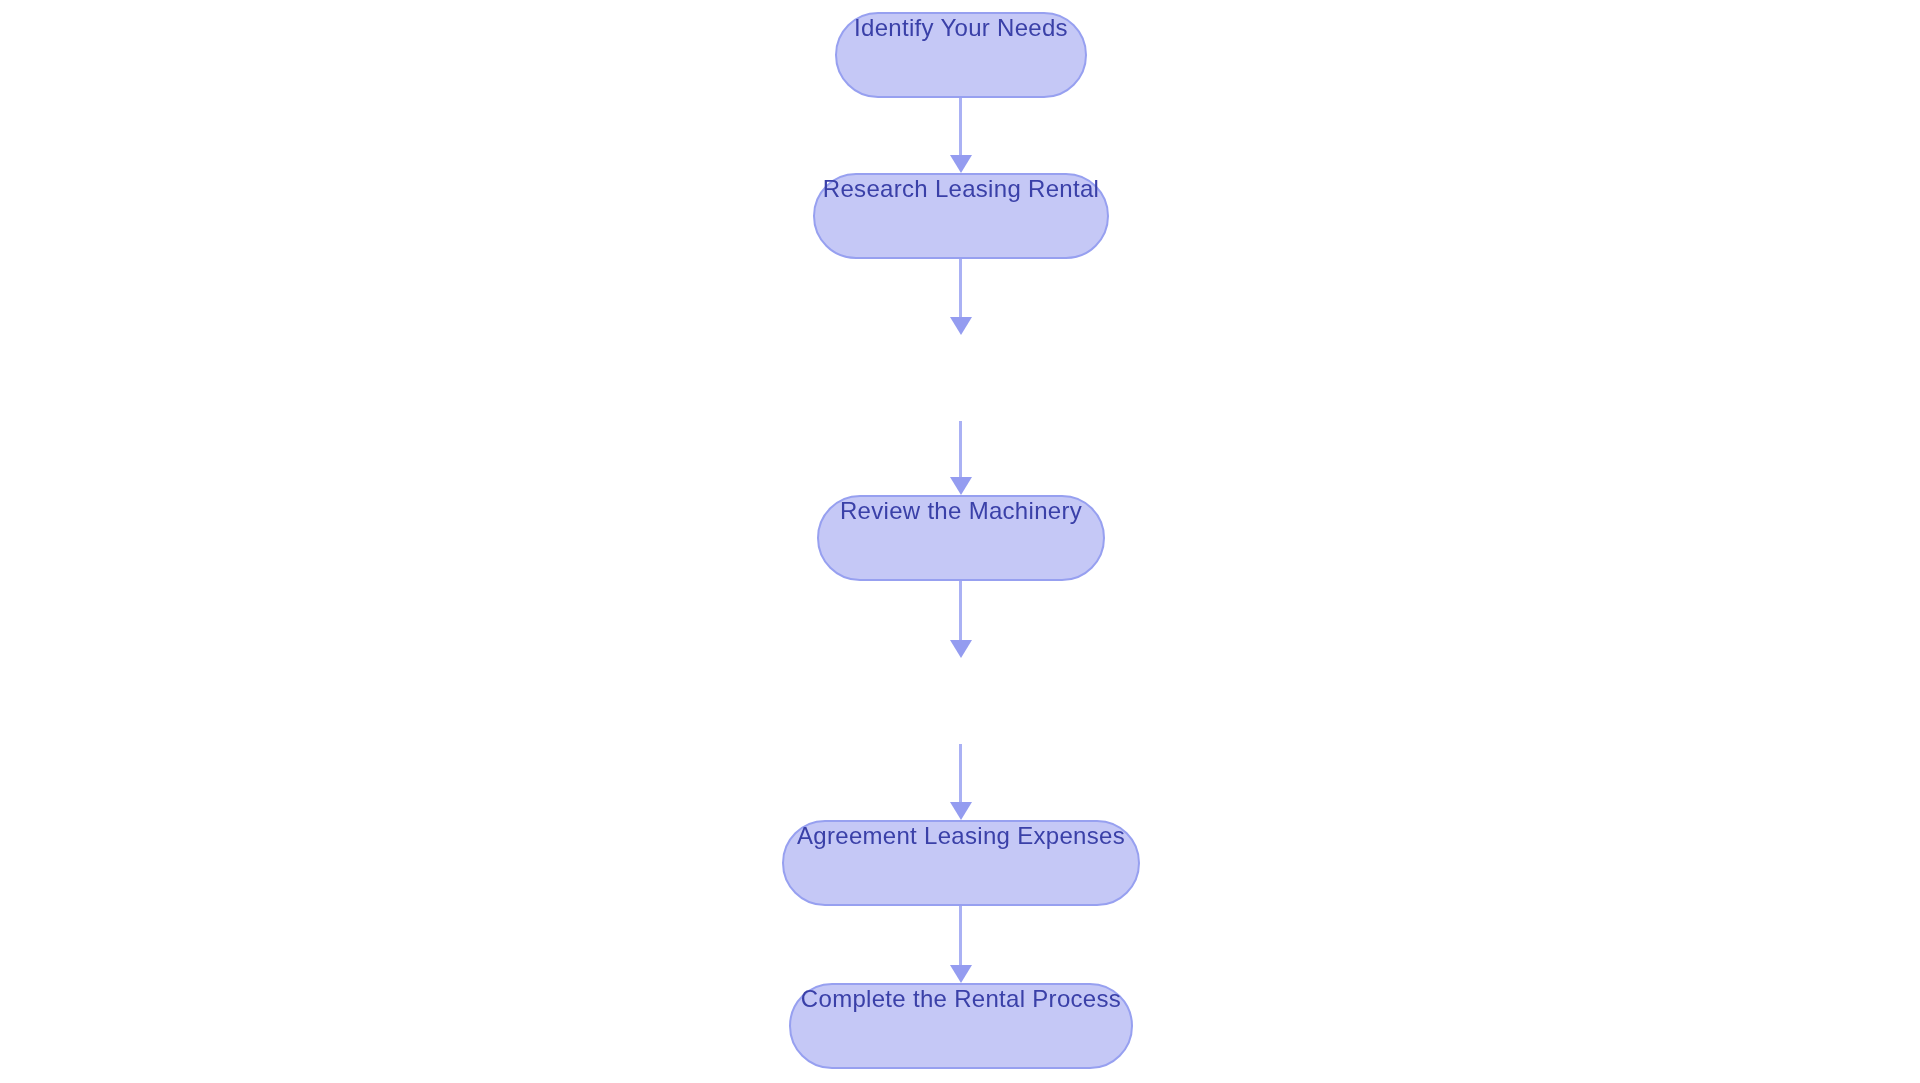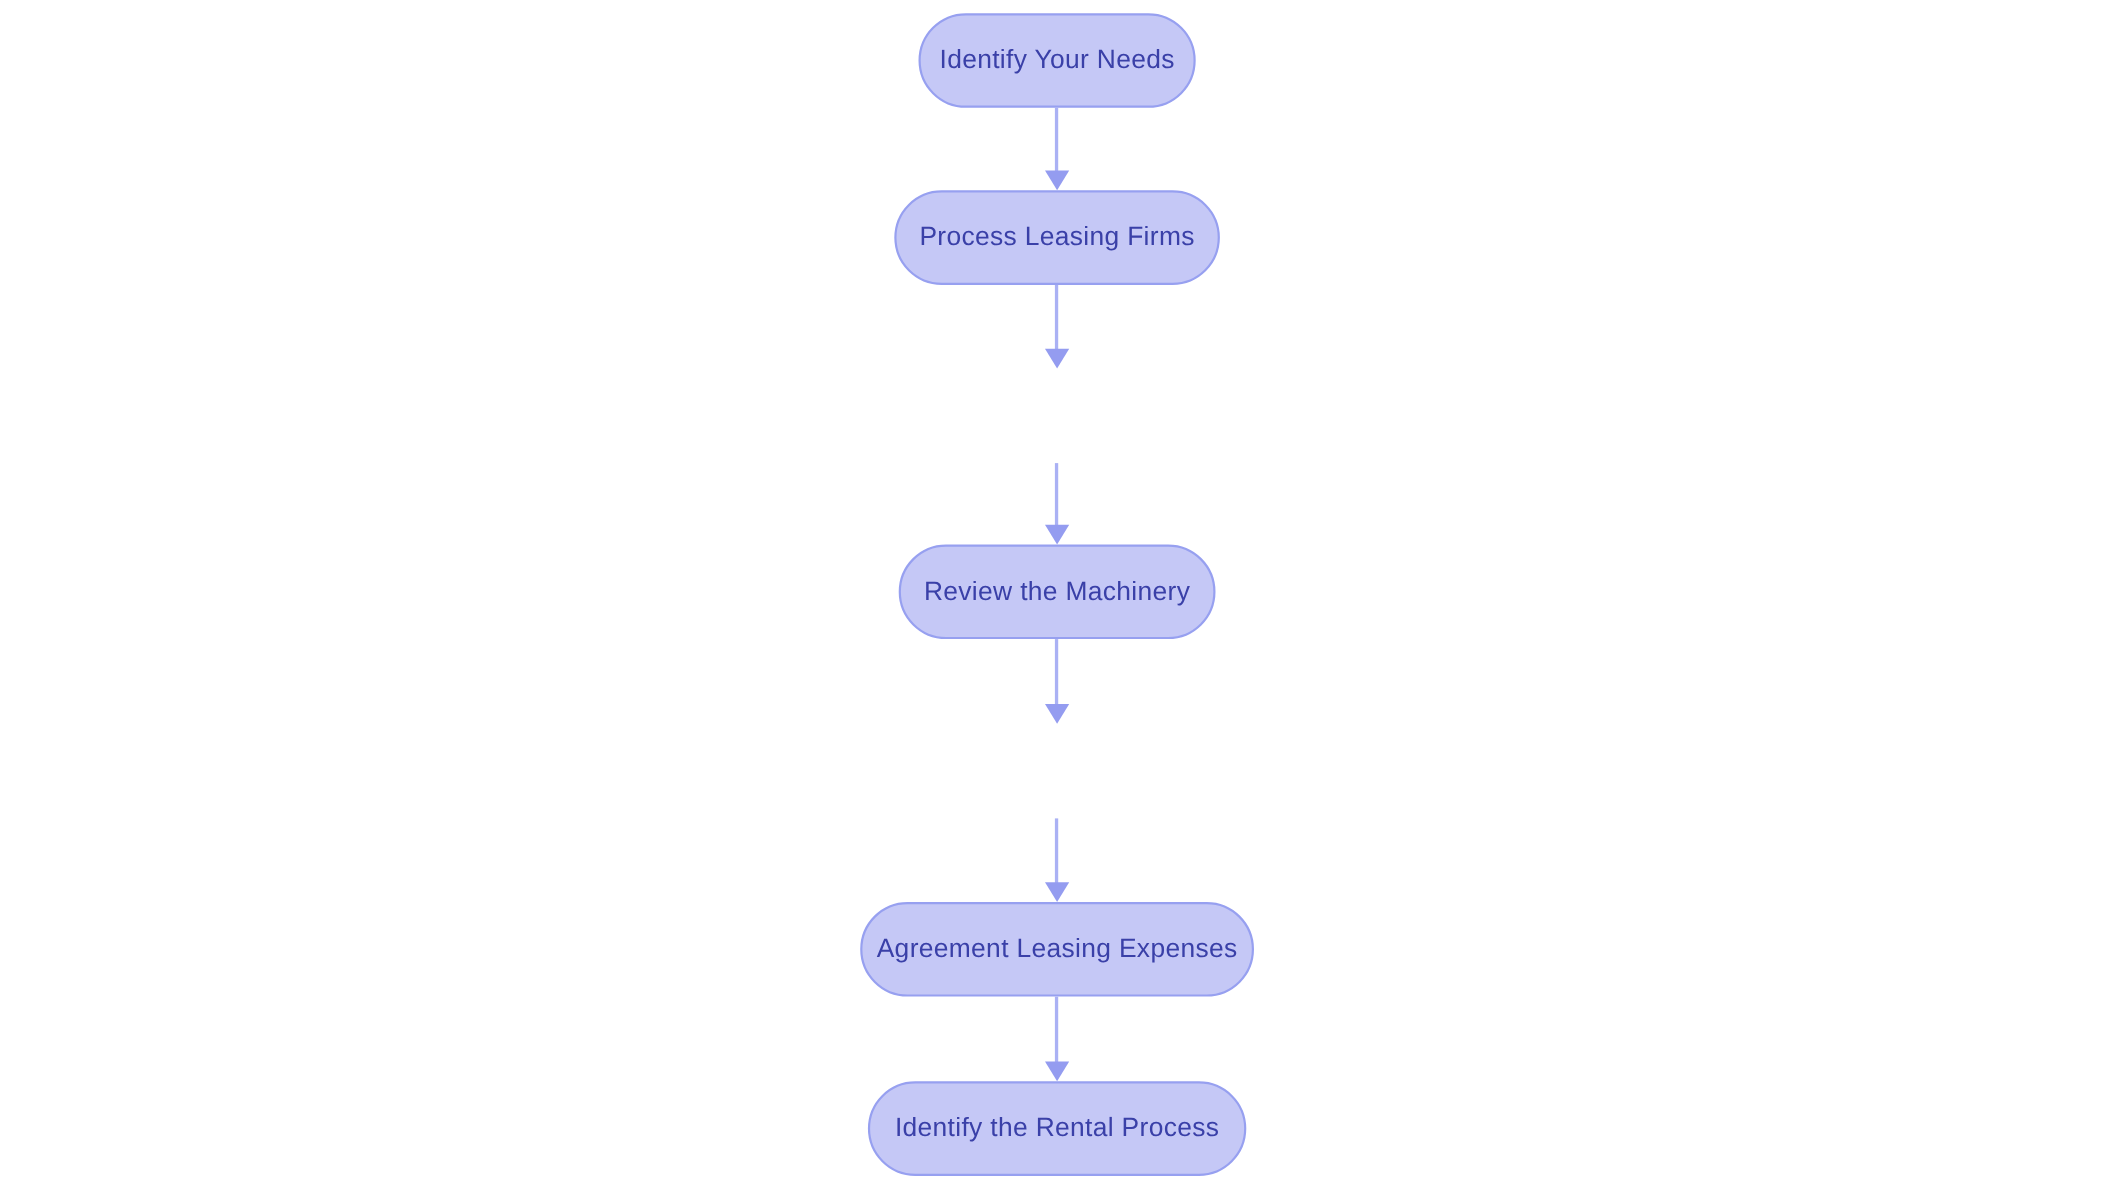--- a/index.html
+++ b/index.html
@@ -10,21 +10,21 @@
     font-family:"Liberation Sans", sans-serif;
     overflow:hidden;
   }
   .node{
     position:absolute;
     height:86px;
     box-sizing:border-box;
     border-radius:43px;
     background:var(--node-fill,#c5c8f6);
     border:2px solid var(--node-border,#97a0f0);
-    display:flex;align-items:center;justify-content:center;
+    display:flex;align-items:flex-start;justify-content:center;
     font-size:24px;
     letter-spacing:0.3px;
     color:var(--node-text,#3a40a8);
     white-space:nowrap;
   }
   .n1{left:835px;top:12px;width:252px}
   .n2{left:813px;top:173px;width:296px}
   .n3{left:826px;top:335px;width:270px}
   .n4{left:817px;top:495px;width:288px}
   .n5{left:806px;top:658px;width:310px}
@@ -57,21 +57,21 @@
   <div class="node n1">
     <span>Identify Your Needs</span>
   </div>
 
   <div class="arrow a1">
     <div class="line"></div>
     <div class="head"></div>
   </div>
 
   <div class="node n2">
-    <span>Process Leasing Firms</span>
+    <span>Research Leasing Rental</span>
   </div>
 
   <div class="arrow a2">
     <div class="line"></div>
     <div class="head"></div>
   </div>
 
 
   <div class="arrow a3">
     <div class="line"></div>
@@ -96,16 +96,16 @@
   <div class="node n6">
     <span>Agreement Leasing Expenses</span>
   </div>
 
   <div class="arrow a6">
     <div class="line"></div>
     <div class="head"></div>
   </div>
 
   <div class="node n7">
-    <span>Identify the Rental Process</span>
+    <span>Complete the Rental Process</span>
   </div>
 
 </div>
 
 </body></html>

